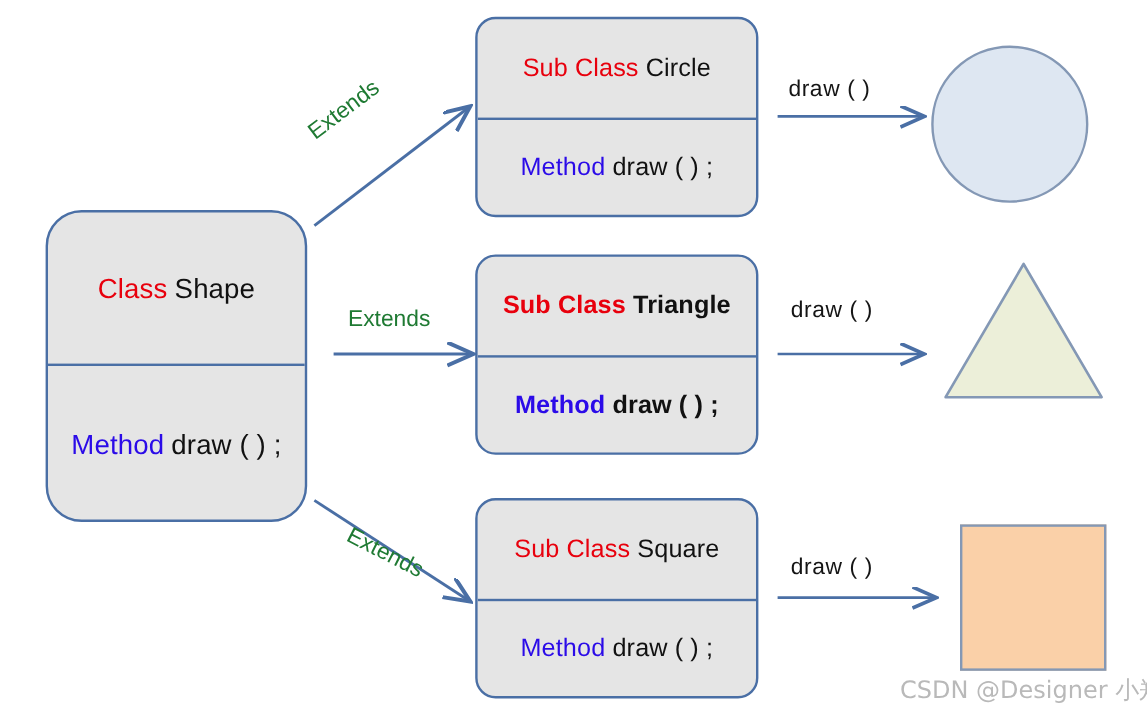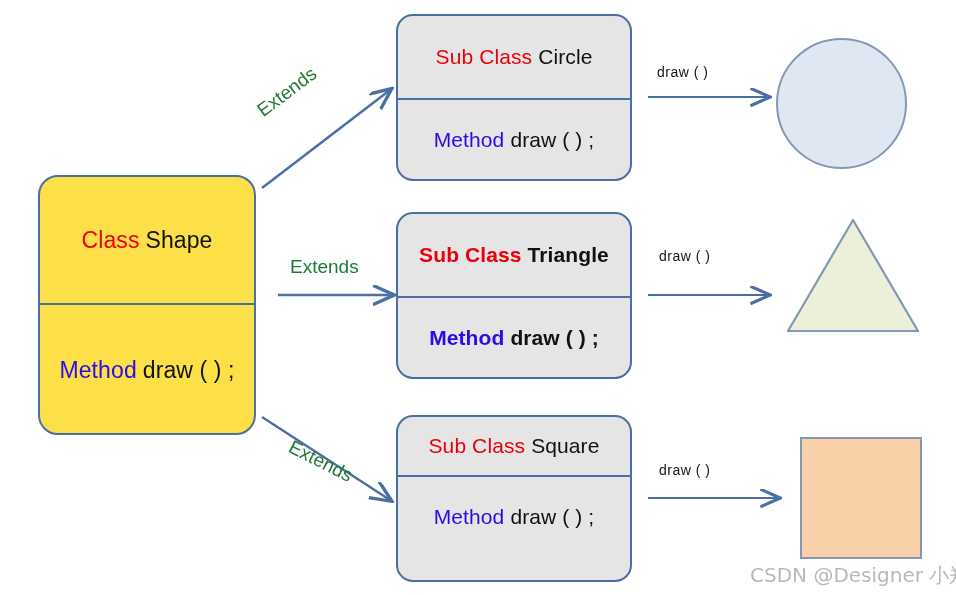--- a/index.html
+++ b/index.html
@@ -3,39 +3,39 @@
 <meta charset="utf-8">
 <style>
   html,body{margin:0;padding:0;background:#ffffff;}
   body{width:956px;height:595px;position:relative;overflow:hidden;
        font-family:"Liberation Sans","DejaVu Sans",sans-serif;}
   #stage{position:absolute;left:0;top:0;width:956px;height:595px;}
 
   
   .cbox{position:absolute;box-sizing:border-box;border:2px solid #4A6FA5;
         border-radius:17px;overflow:hidden;background:#e5e5e5;}
-  .cbox.base{background:#fde047;border-radius:20px;}
+  .cbox.base{background:#e5e5e5;border-radius:30px;}
   .cbox .hdr,.cbox .body{display:flex;align-items:center;justify-content:center;
         box-sizing:border-box;width:100%;}
   .cbox .hdr{border-bottom:2px solid #4A6FA5;}
   .ttl{white-space:nowrap;font-size:21px;letter-spacing:.1px;}
   .base .ttl{font-size:23px;}
   .kw-red{color:#E8000D;}
   .kw-blue{color:#2B0BE8;}
   .tx-blk{color:#111111;}
   .sp{display:inline-block;width:6px;}
 
   
   #wires{position:absolute;left:0;top:0;width:956px;height:595px;
          pointer-events:none;}
 
   
   .lbl{position:absolute;white-space:nowrap;font-size:19px;}
   .lbl.ext{color:#1F7A33;}
-  .lbl.draw{color:#151515;font-size:14px;letter-spacing:.5px;}
+  .lbl.draw{color:#151515;font-size:19px;letter-spacing:.5px;}
 
   
   .shp{position:absolute;box-sizing:border-box;}
   .shp.circle{border:2px solid #8498B5;border-radius:50%;}
   .shp.square{border:2px solid #8498B5;}
 
   
   #wm{position:absolute;color:#B9B9B9;font-size:20px;white-space:nowrap;
       font-family:"DejaVu Sans",sans-serif;}
 </style>
@@ -99,21 +99,21 @@
       </span>
     </div>
     <div class="body" style="height:79px;">
       <span class="ttl">
         <span class="kw-blue">Method</span><span class="sp"></span><span class="tx-blk">draw ( ) ;</span>
       </span>
     </div>
   </div>
 
   <div class="cbox" style="left:396px;top:415px;width:236px;height:167px;">
-    <div class="hdr" style="height:60px;">
+    <div class="hdr" style="height:84px;">
       <span class="ttl">
         <span class="kw-red">Sub Class</span><span class="sp"></span><span class="tx-blk">Square</span>
       </span>
     </div>
     <div class="body" style="height:79px;">
       <span class="ttl">
         <span class="kw-blue">Method</span><span class="sp"></span><span class="tx-blk">draw ( ) ;</span>
       </span>
     </div>
   </div>

